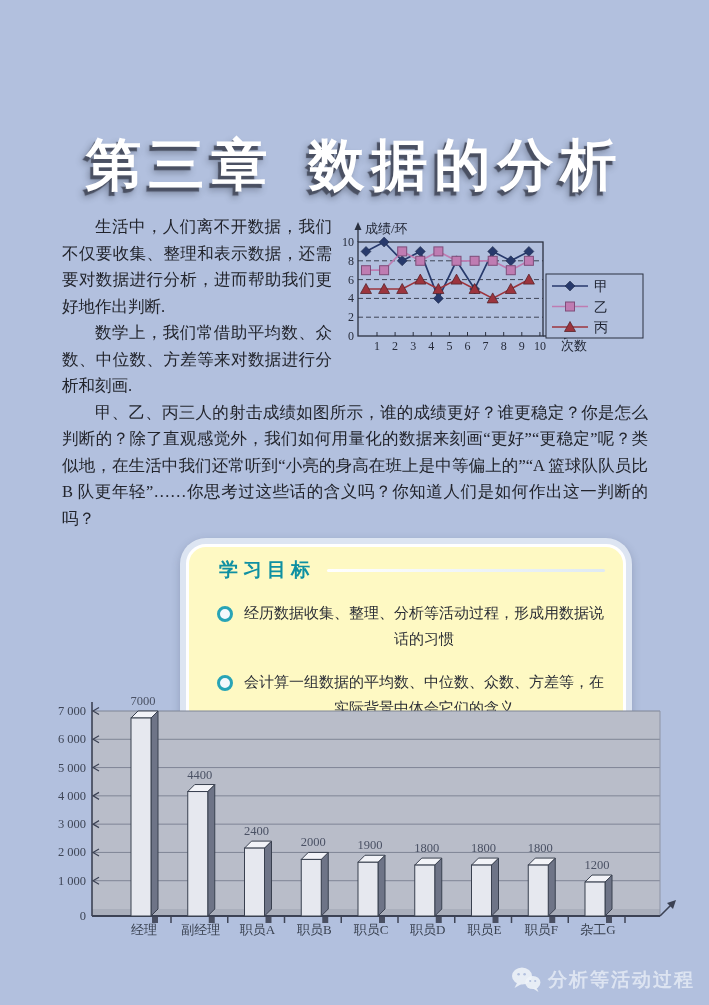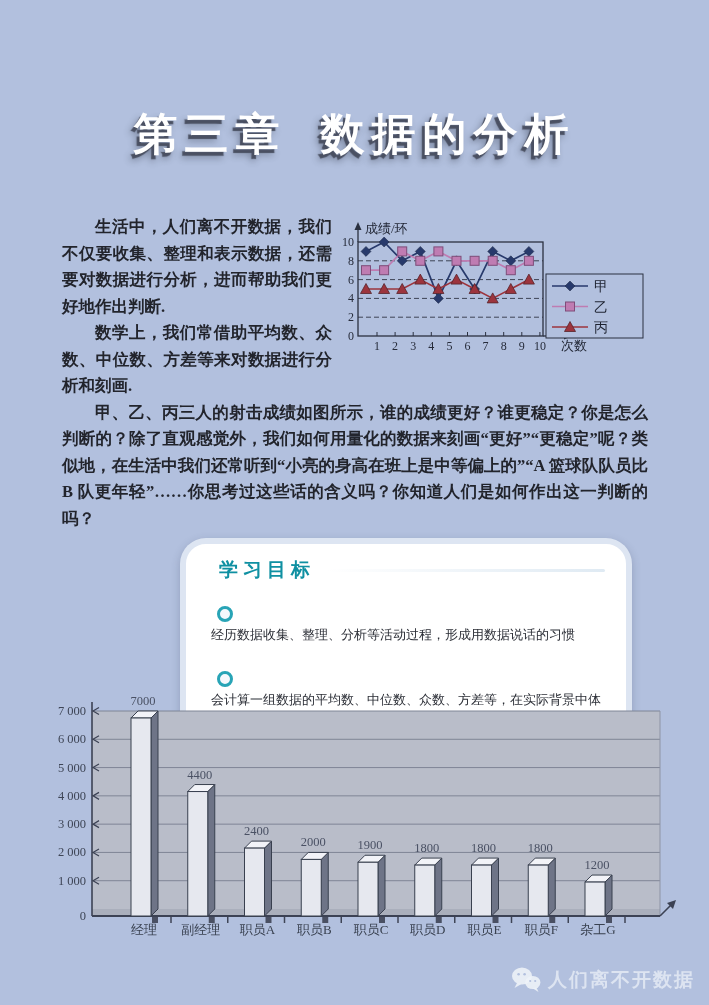--- a/index.html
+++ b/index.html
@@ -4,68 +4,69 @@
 <style>
   html,body{margin:0;padding:0;}
   .page{
     position:relative; width:709px; height:1005px;
     background:#b2c0de; overflow:hidden;
     font-family:"Liberation Serif","DejaVu Serif",serif;
     color:#22242c;
   }
   
   .chapter-title{
-    position:absolute; top:105px; left:0; width:100%;
+    position:absolute; top:128px; left:0; width:100%;
     text-align:center;
     font-family:"Liberation Sans","DejaVu Sans",sans-serif;
-    font-weight:bold; font-size:44px; color:#ffffff;
+    font-weight:bold; font-size:56px; color:#ffffff;
     letter-spacing:7px;
     text-shadow:-3px 4px 1px #4a5062, -4px 6px 7px rgba(42,48,64,.45);
   }
   .chapter-title .gap{display:inline-block;width:34px;}
   
   .intro{
     position:absolute; left:62px; top:214px; width:586px;
     font-size:16.5px; line-height:26.5px; text-align:justify;
   }
-  .intro p{margin:0; text-indent:2em;font-weight:bold;}
+  .intro p{margin:0; text-indent:2em;}
   .line-chart-float{
     float:right; width:308px; height:150px;
     margin:0 0 4px 8px;
   }
   svg text{font-family:"Liberation Serif","DejaVu Serif",serif;}
   .tk{font-size:12px; fill:#262b3a;}
   .ax{font-size:13px; fill:#1d2230;}
   .lg{font-size:14px; fill:#1d2230;}
   .bv{font-size:12.5px; fill:#4a5164;}
   .bc{font-size:13px; fill:#394150;}
   .by{font-size:12.5px; fill:#3e4556;}
   
   .obj-box{
     position:absolute; left:180px; top:538px; width:452px;
     background:#dde5f2; border-radius:26px; padding:6px;
     box-shadow:0 3px 8px rgba(50,60,90,.25);
     box-sizing:border-box;
   }
   .obj-inner{
-    background:#ffffff; border:3px solid #ffffff; border-radius:20px;
+    background:#fef9c3; border:3px solid #ffffff; border-radius:20px;
     padding:8px 18px 12px 22px;
+    text-align:center;
   }
   .obj-header-row{display:flex; align-items:center; margin:2px 0 6px 8px;}
   .obj-header-row h2{
     margin:0; font-family:"Liberation Sans","DejaVu Sans",sans-serif;
     font-size:19px; letter-spacing:5px; color:#0f90a2; font-weight:bold;
     white-space:nowrap;
   }
   .obj-header-line{flex:1; height:3px; margin-left:12px; border-radius:2px;
     background:linear-gradient(to right,#ffffff,#dfeaf3);}
   .obj-list{list-style:none; margin:0; padding:0;}
   .obj-list li{
     display:flex; align-items:flex-start;
-    font-size:13px; line-height:26px; color:#2b2e36; margin:17px 0;flex-direction:column;
+    font-size:15px; line-height:26px; color:#2b2e36; margin:17px 0;
   }
   .ring{
     flex:0 0 auto; width:10px; height:10px; border-radius:50%;
     border:3px solid #28a4b6; background:#f5f8fc; margin:6px 10px 0 6px;
   }
   
   .bar-chart-wrap{position:absolute; left:52px; top:688px; width:655px; height:272px;}
   
   .watermark{
     position:absolute; right:14px; bottom:12px;
@@ -291,16 +292,16 @@
     <svg width="30" height="27" viewBox="0 0 30 27">
       <ellipse cx="11" cy="10" rx="10" ry="8.6" fill="rgba(238,242,248,0.88)"></ellipse>
       <polygon points="6,17 3.5,22 10.5,18" fill="rgba(238,242,248,0.88)"></polygon>
       <circle cx="7.6" cy="8.2" r="1.3" fill="#b2c0de"></circle>
       <circle cx="13.6" cy="8.2" r="1.3" fill="#b2c0de"></circle>
       <ellipse cx="21.8" cy="16.5" rx="7.6" ry="6.6" fill="rgba(238,242,248,0.88)"></ellipse>
       <circle cx="19.2" cy="15" r="1.1" fill="#b2c0de"></circle>
       <circle cx="24.2" cy="15" r="1.1" fill="#b2c0de"></circle>
       <polygon points="25.5,21.5 27.5,26 21.5,22.3" fill="rgba(238,242,248,0.88)"></polygon>
     </svg>
-    <span>人们离不开数据</span>
+    <span>分析等活动过程</span>
   </div>
 
 </div>
 
 </body></html>

